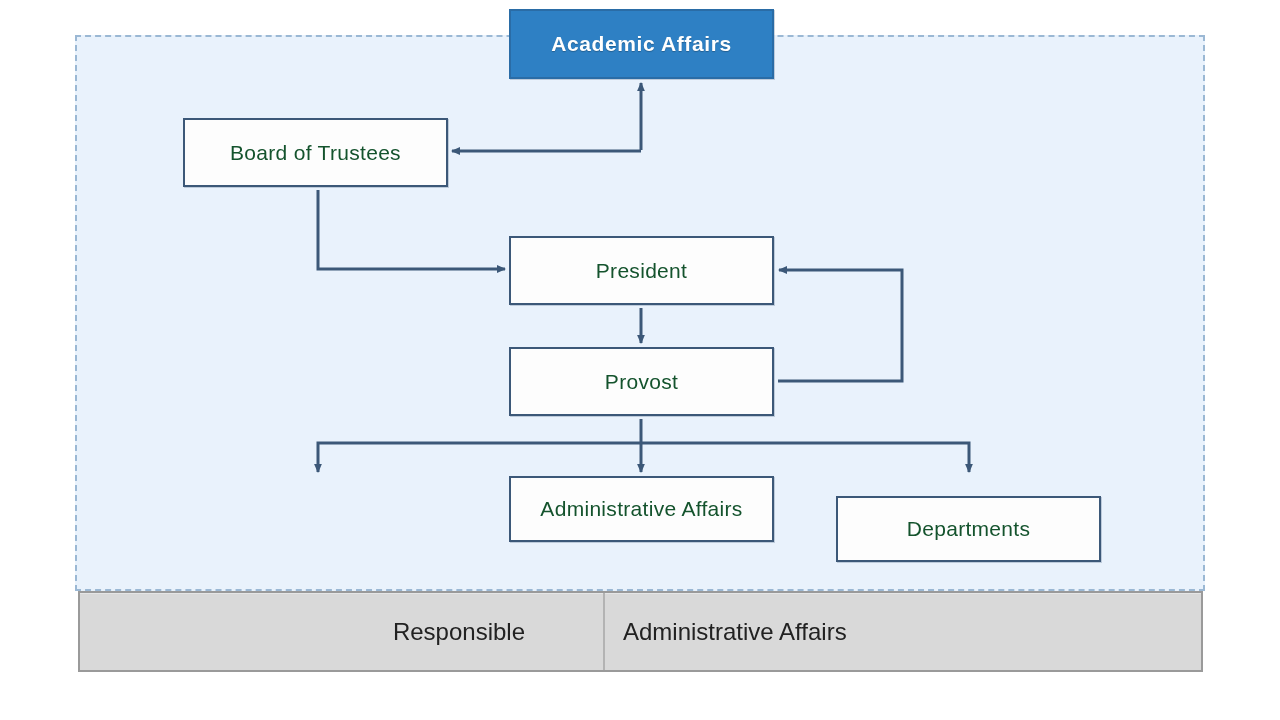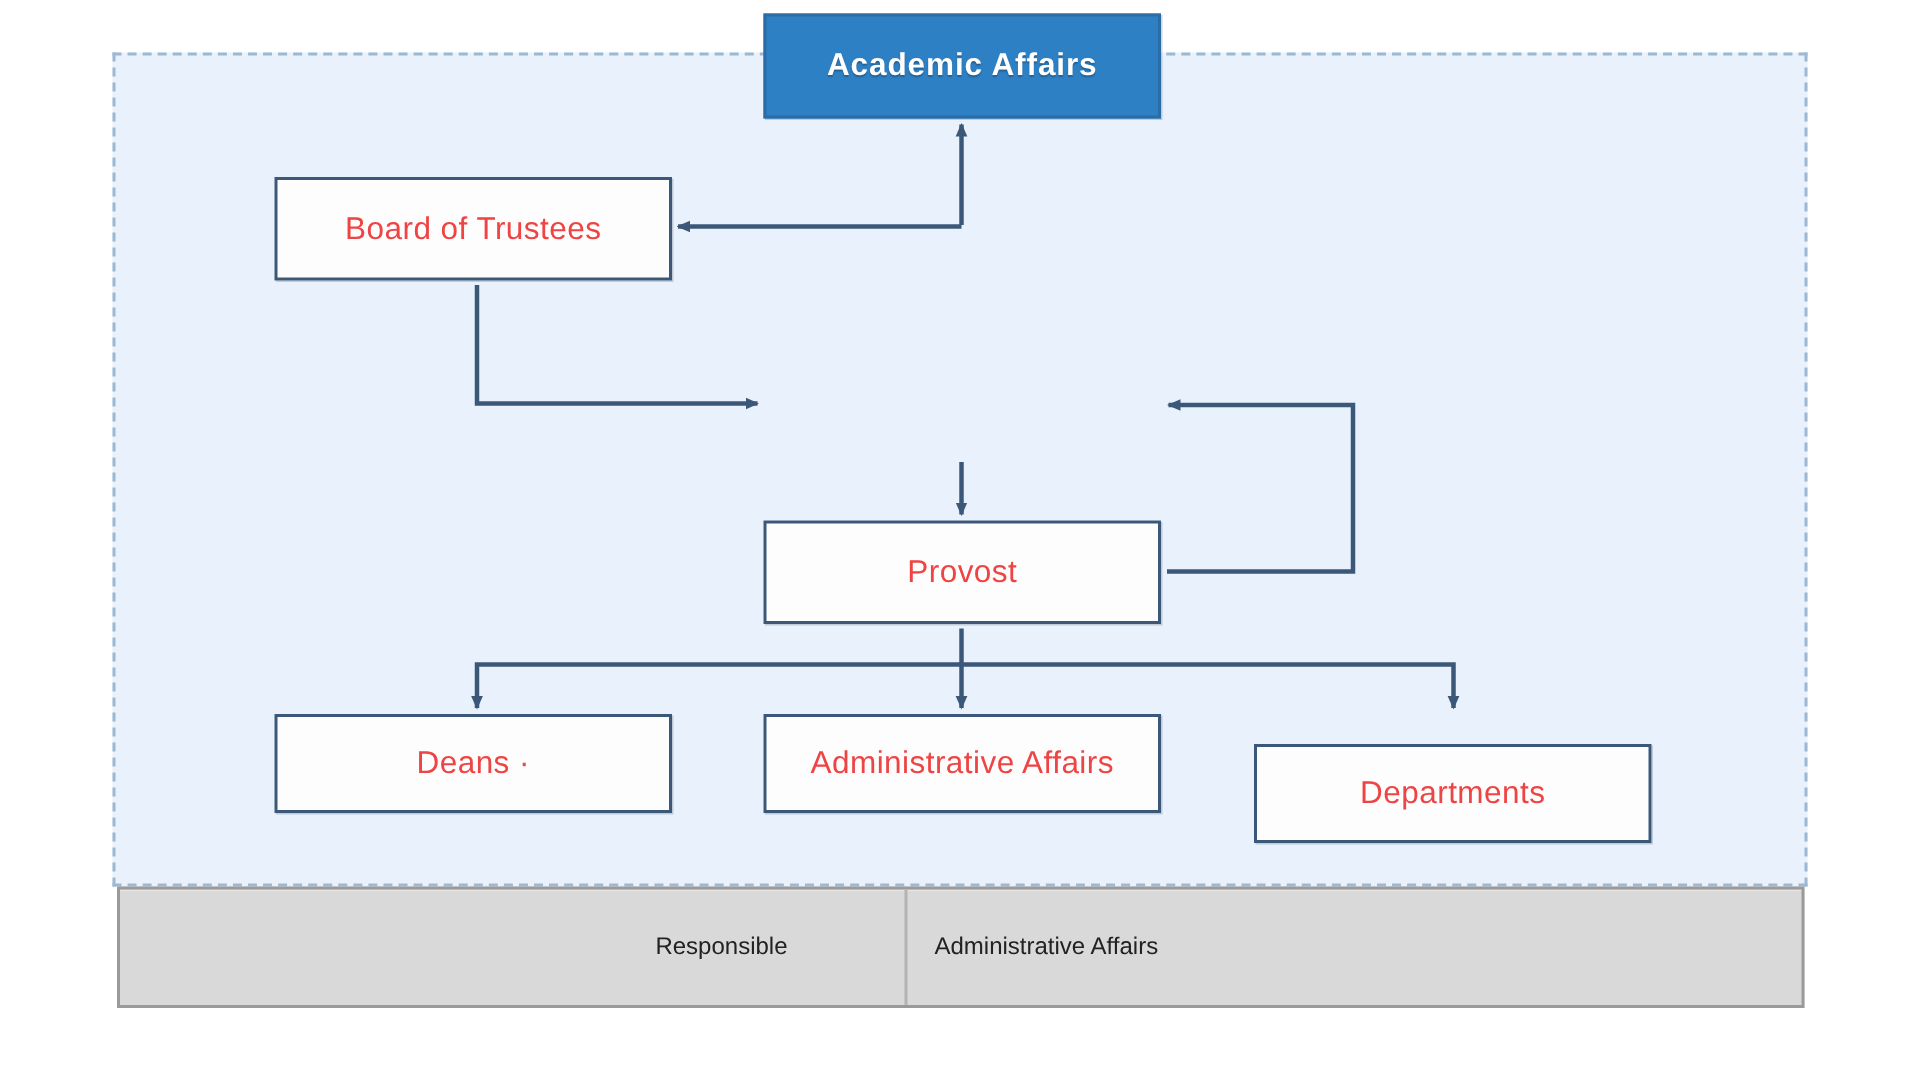--- a/index.html
+++ b/index.html
@@ -33,21 +33,21 @@
 
   
   .node {
     position: absolute;
     box-sizing: border-box;
     display: flex;
     align-items: center;
     justify-content: center;
     background: #fdfdfd;
     border: 2px solid #3c5878;
-    color: #ef4444;
+    color: #14532d;
     font-size: 21px;
     letter-spacing: .3px;
     text-align: center;
     box-shadow: 1px 1px 0 rgba(60,88,120,.25);
   }
   .node.accent {
     background: #2e80c4;
     border-color: #2a6ca6;
     color: #ffffff;
     font-weight: bold;
@@ -83,21 +83,21 @@
     background: #d9d9d9;
     border: 2px solid #9a9a9a;
     display: flex;
     align-items: stretch;
     box-shadow: inset 0 1px 0 #e6e6e6;
   }
   .legend-cell {
     display: flex;
     align-items: center;
     box-sizing: border-box;
-    font-size: 16px;
+    font-size: 24px;
     color: #222222;
   }
   .legend-cell.first {
     width: 525px;
     justify-content: flex-end;
     padding-right: 78px;
     border-right: 2px solid #b3b3b3;
   }
   .legend-cell.second {
     flex: 1;
@@ -136,28 +136,28 @@
   </svg>
 
   <div class="node accent" id="node-academic-affairs">
     <span>Academic Affairs</span>
   </div>
 
   <div class="node" id="node-board-of-trustees">
     <span>Board of Trustees</span>
   </div>
 
+  <div class="node" id="node-president">
+    <span>President</span>
+  </div>
 
   <div class="node" id="node-provost">
     <span>Provost</span>
   </div>
 
-  <div class="node" id="node-deans">
-    <span>Deans ·</span>
-  </div>
 
   <div class="node" id="node-admin-affairs">
     <span>Administrative Affairs</span>
   </div>
 
   <div class="node" id="node-departments">
     <span>Departments</span>
   </div>
 
   <div class="legend-bar">

